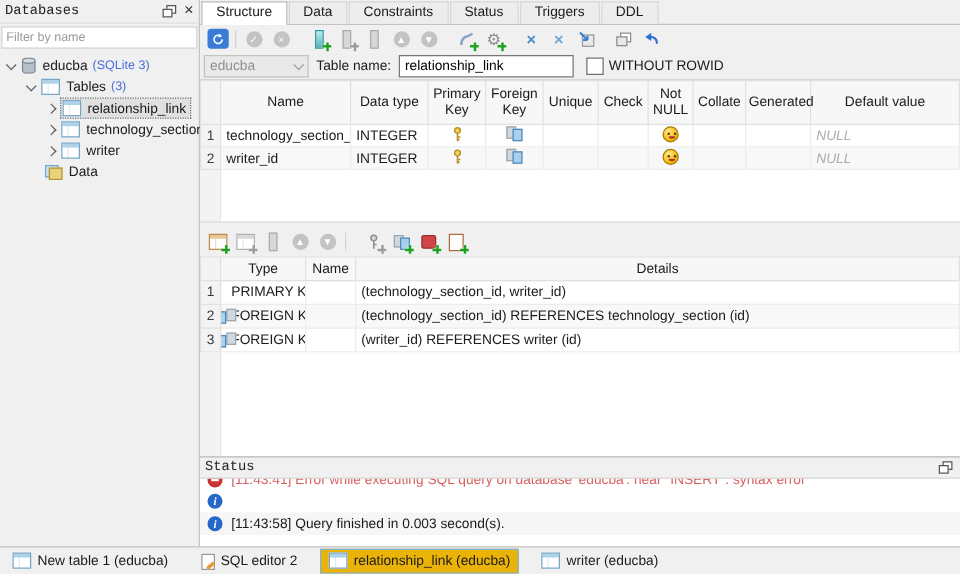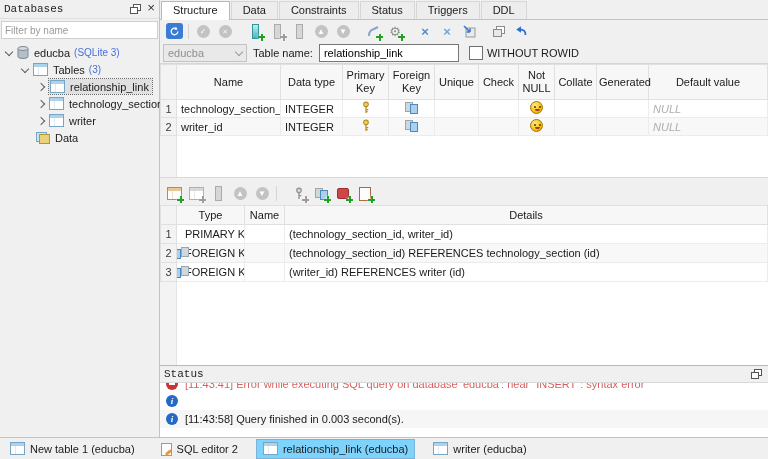--- a/index.html
+++ b/index.html
@@ -97,21 +97,21 @@
   .status-row{height:18px;display:flex;align-items:center;gap:7px;padding-left:6px;}
   .status-row.clipped{margin-top:-7px;height:16px;}
   .status-row.alt{background:#f6f6f6;}
   .status-row.error{color:#d95f5f;}
   .info-glyph{width:12px;height:12px;border-radius:50%;background:#2468c8;color:#fff;text-align:center;line-height:12px;font-size:9px;font-weight:bold;font-family:"Liberation Serif",serif;font-style:italic;flex:0 0 auto;}
   .error-glyph{width:12px;height:12px;border-radius:50%;background:#cc3333;position:relative;flex:0 0 auto;}
   .error-glyph::after{content:"";position:absolute;left:3px;top:5px;width:6px;height:2px;background:#fff;}
   
   #taskbar{position:absolute;left:0;top:437px;width:768px;height:22px;background:#f0f0f0;border-top:1px solid #c3c3c3;display:flex;align-items:center;padding-left:3px;box-sizing:border-box;}
   .task-tab{display:flex;align-items:center;gap:5px;height:18px;padding:0 6px;margin-right:11px;border:1px solid transparent;cursor:pointer;white-space:nowrap;}
-  .task-tab.active{background:#7dd3fc;border-color:#7fb2d9;}
+  .task-tab.active{background:#eab308;border-color:#7fb2d9;}
   .sql-icon{position:relative;width:12px;height:12px;flex:0 0 auto;}
   .sql-icon::before{content:"";position:absolute;left:1px;top:0;width:9px;height:11px;border:1px solid #9a9a9a;background:#fdfdfd;}
   .sql-icon::after{content:"";position:absolute;right:0;bottom:1px;width:7px;height:3px;background:#e8973a;transform:rotate(-40deg);border-radius:1px;}
   svg{display:block;}
 </style>
 </head>
 <body>
 
 <div id="sidebar">
   <div class="panel-titlebar">

